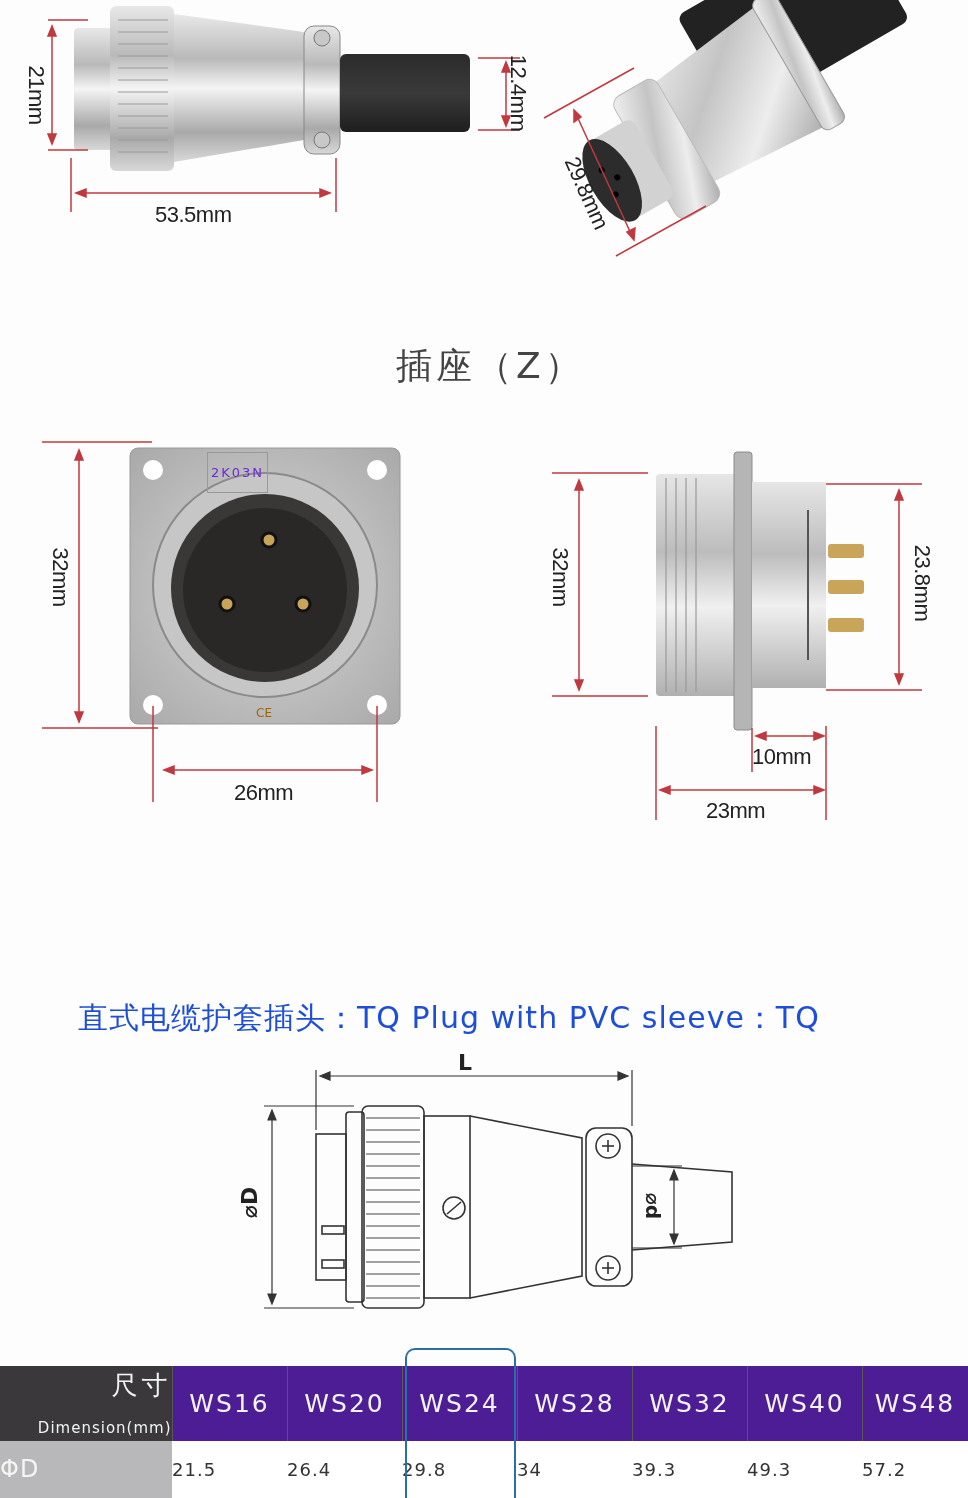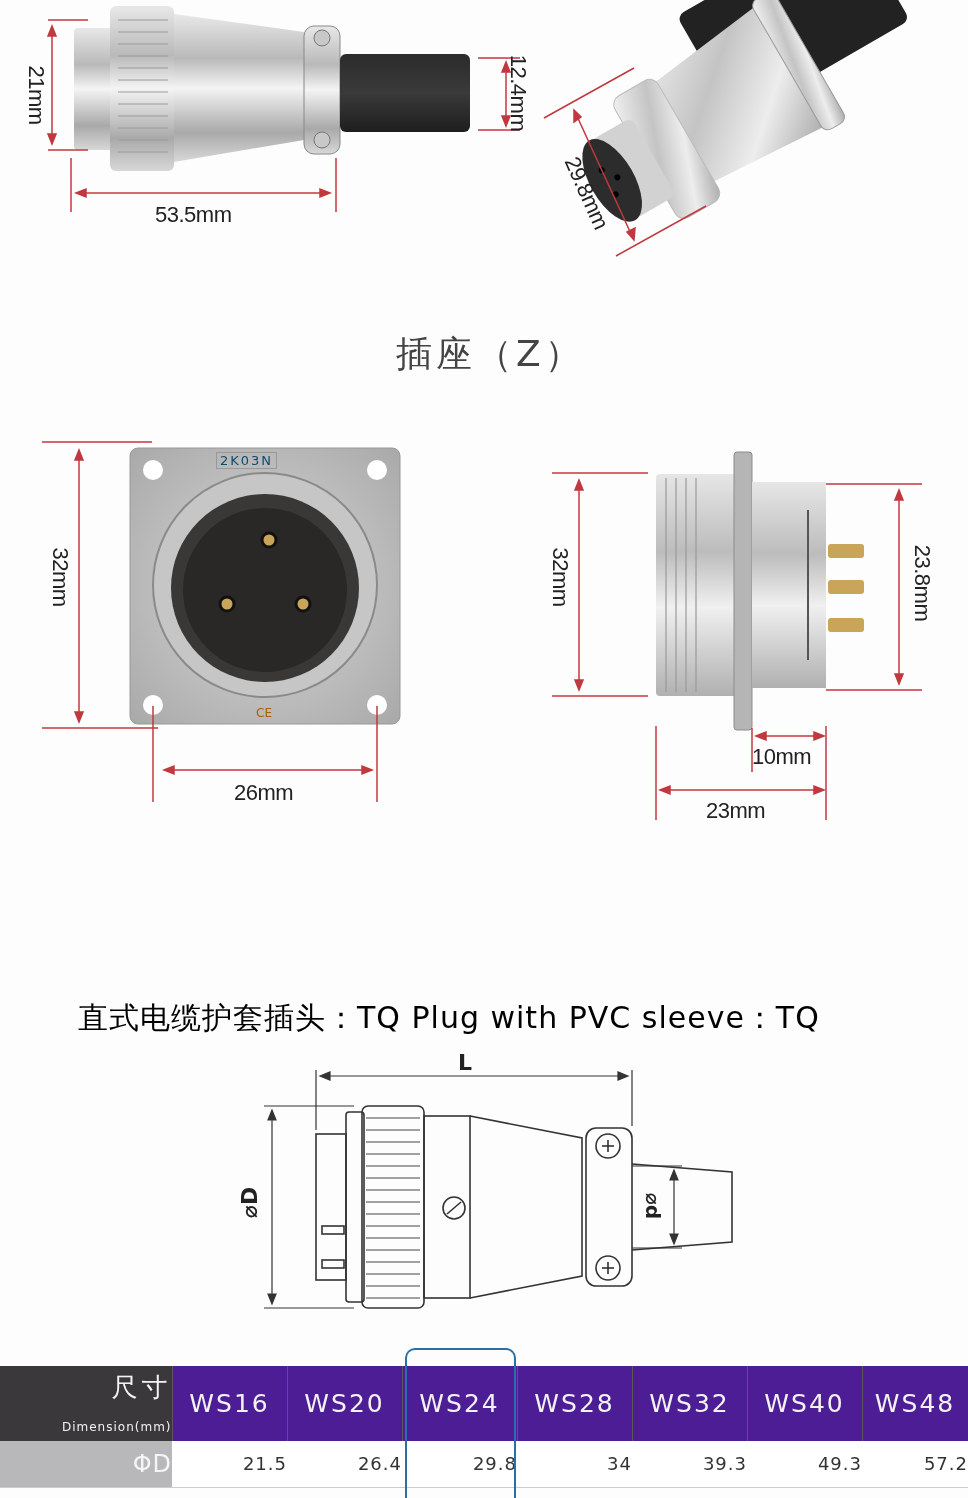--- a/index.html
+++ b/index.html
@@ -2,28 +2,28 @@
 <html><head>
 <meta charset="utf-8">
 <style>
   * { box-sizing: border-box; margin: 0; padding: 0; }
   html, body { width: 968px; height: 1498px; background: #fdfdfd; overflow: hidden; }
   body { position: relative; font-family: "DejaVu Sans", sans-serif; color: #333; }
   .abs { position: absolute; }
   .dim-text { font-family: "Liberation Sans", sans-serif; font-size: 22px; color: #222; letter-spacing: -0.5px; position: absolute; white-space: nowrap; }
   .vt { transform-origin: center center; }
   svg { position: absolute; overflow: visible; }
-  .section-title { position: absolute; font-size: 36px; color: #444; letter-spacing: 4px; white-space: nowrap; }
-  .subtitle { position: absolute; font-size: 30px; color: #000000; white-space: nowrap; letter-spacing: 1px; }
+  .section-title { position: absolute; font-size: 36px; color: #444; letter-spacing: 4px; white-space: nowrap; margin-top: 12px; }
+  .subtitle { position: absolute; font-size: 30px; color: #1d4ed8; white-space: nowrap; letter-spacing: 1px; }
   .spec-table { position: absolute; left: 0; top: 1366px; width: 968px; border-collapse: collapse; table-layout: fixed; }
   .spec-table th { background: #4c1d95; color: #f2f2f2; font-weight: normal; height: 75px; border-right: 1px solid #5a585b; font-size: 25px; letter-spacing: 2px; font-family: "DejaVu Sans", sans-serif; }
   .spec-table th.first { background: #3a383b; line-height: 1.1; text-align: right; }
   .spec-table th.first .zh { display: block; font-size: 26px; letter-spacing: 4px; }
-  .spec-table th.first .en { display: block; font-size: 12px; letter-spacing: 1px; margin-top: 20px; }
-  .spec-table td { height: 46px; text-align: right; font-size: 18px; color: #333; background: #fff; border-bottom: 1px solid #ccc; letter-spacing: 1px; }
+  .spec-table th.first .en { display: block; font-size: 15px; letter-spacing: 1px; margin-top: 20px; }
+  .spec-table td { height: 57px; text-align: left; font-size: 18px; color: #333; background: #fff; border-bottom: 1px solid #ccc; letter-spacing: 1px; }
   .spec-table td.first { background: #b8b7b9; color: #f5f5f5; font-size: 24px; }
   .highlight { position: absolute; left: 405px; top: 1348px; width: 111px; height: 160px; border: 2px solid #2a6fa8; border-bottom: none; border-radius: 10px 10px 0 0; pointer-events: none; }
 </style>
 </head>
 <body>
 
 <div class="abs" style="left:0;top:0;width:480px;height:260px;">
   <svg width="480" height="260">
     <defs>
       <linearGradient id="metal" x1="0" y1="0" x2="0" y2="1">
@@ -151,21 +151,21 @@
       <line x1="79" y1="24" x2="79" y2="288"></line>
       <polygon points="79,20 75,30 83,30"></polygon>
       <polygon points="79,292 75,282 83,282"></polygon>
       <line x1="153" y1="276" x2="153" y2="372"></line>
       <line x1="377" y1="276" x2="377" y2="372"></line>
       <line x1="168" y1="340" x2="368" y2="340"></line>
       <polygon points="164,340 174,336 174,344"></polygon>
       <polygon points="372,340 362,336 362,344"></polygon>
     </g>
   </svg>
-  <div class="abs" style="left:216px;top:22px;font-size:13px;color:#0c4a6e;letter-spacing:2px;border:1px solid #999;padding:0 3px;">2K03N</div>
+  <div class="abs" style="left:207px;top:22px;font-size:13px;color:#6d28d9;letter-spacing:2px;border:1px solid #999;padding:12px 3px;">2K03N</div>
   <div class="abs" style="left:256px;top:276px;font-size:12px;color:#a16207;">CE</div>
   <div class="dim-text" style="left:30px;top:134px;transform:rotate(90deg);">32mm</div>
   <div class="dim-text" style="left:234px;top:350px;text-align:center;">26mm</div>
 </div>
 
 <div class="abs" style="left:530px;top:440px;width:420px;height:400px;">
   <svg width="420" height="400">
     <defs>
       <linearGradient id="metal3" x1="0" y1="0" x2="0" y2="1">
         <stop offset="0" stop-color="#e6e6e6"></stop>

